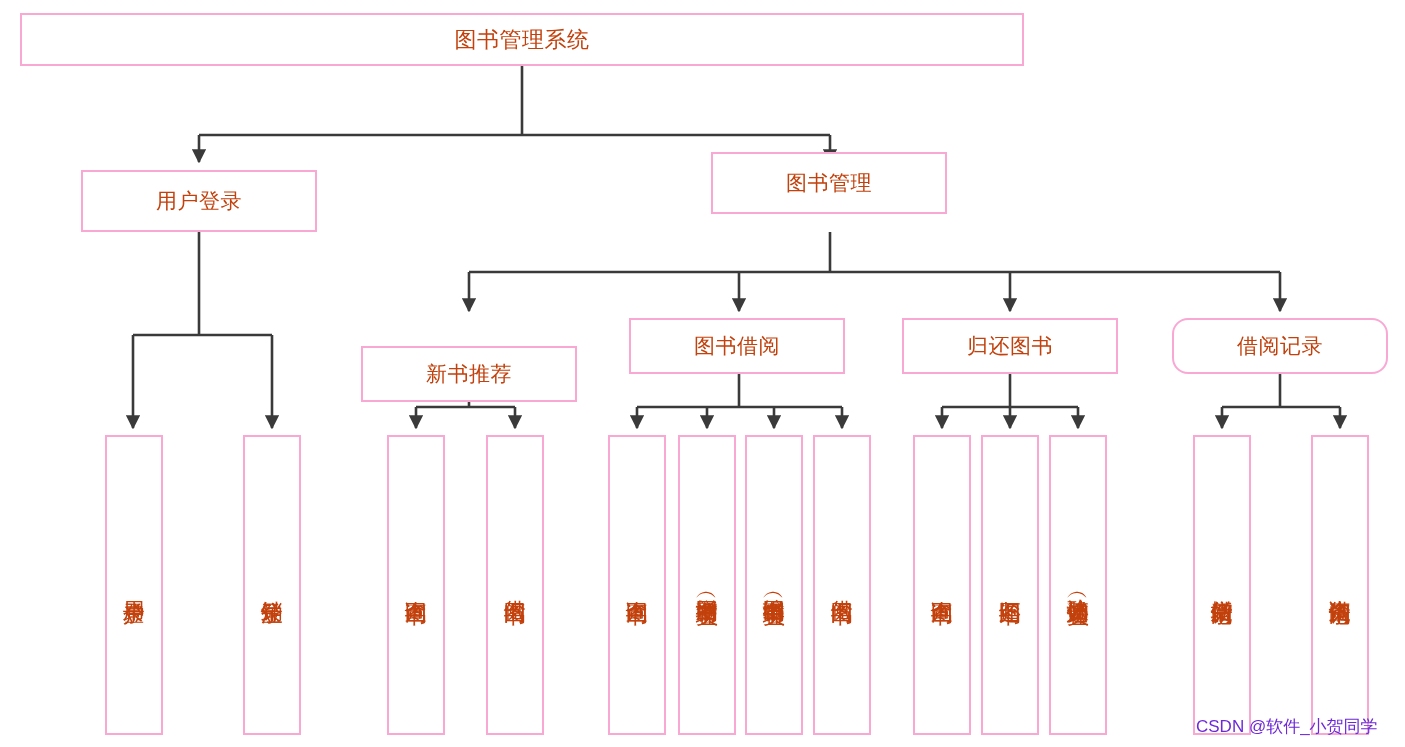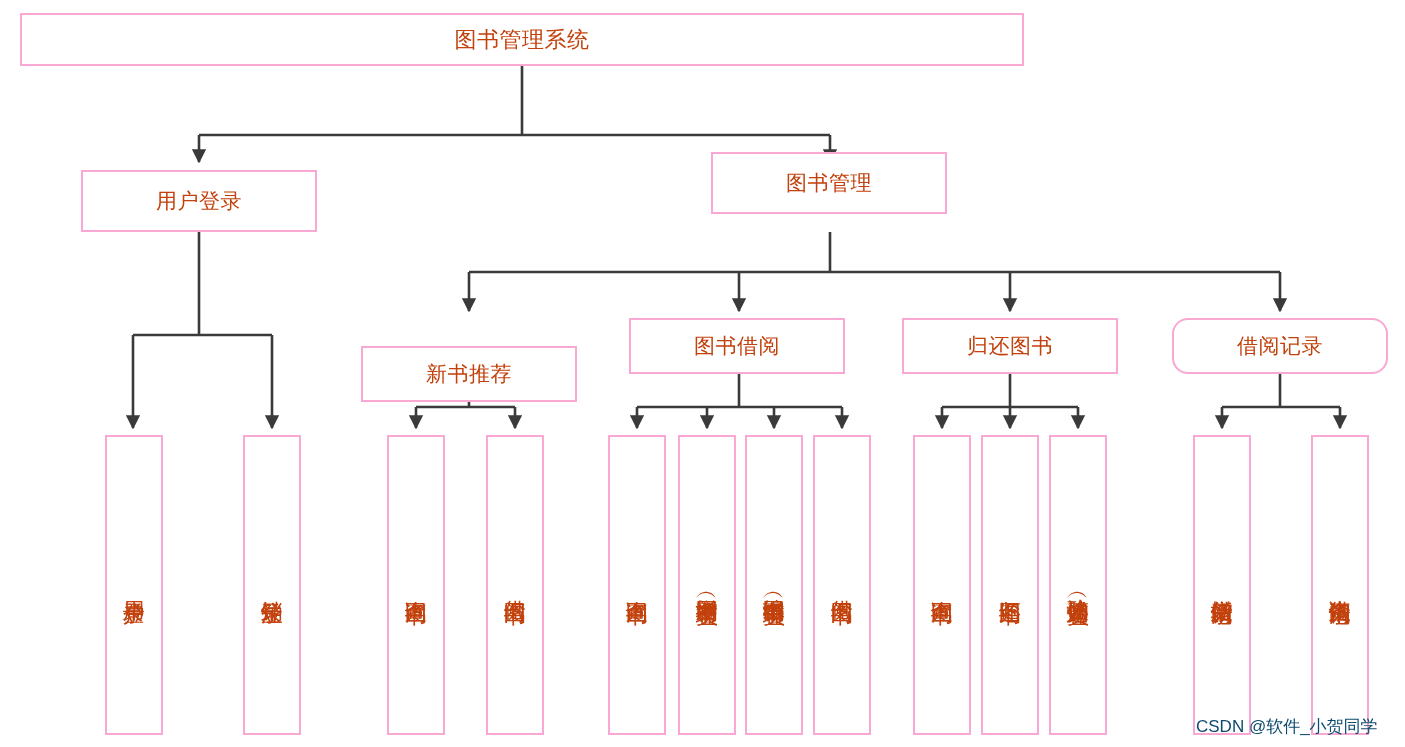--- a/index.html
+++ b/index.html
@@ -58,21 +58,21 @@
     writing-mode: vertical-rl;
     text-orientation: upright;
     font-size: 22px;
     line-height: 1.16;
     letter-spacing: 1px;
     white-space: nowrap;
     max-height: 280px;
   }
   .watermark {
     position: absolute;
-    color: #0c4a6e;
+    color: #6d28d9;
     font-size: 17px;
     white-space: nowrap;
     z-index: 3;
     font-family: "Liberation Sans", "DejaVu Sans", sans-serif;
   }
 </style>
 </head>
 <body>
 
 <div id="canvas">

